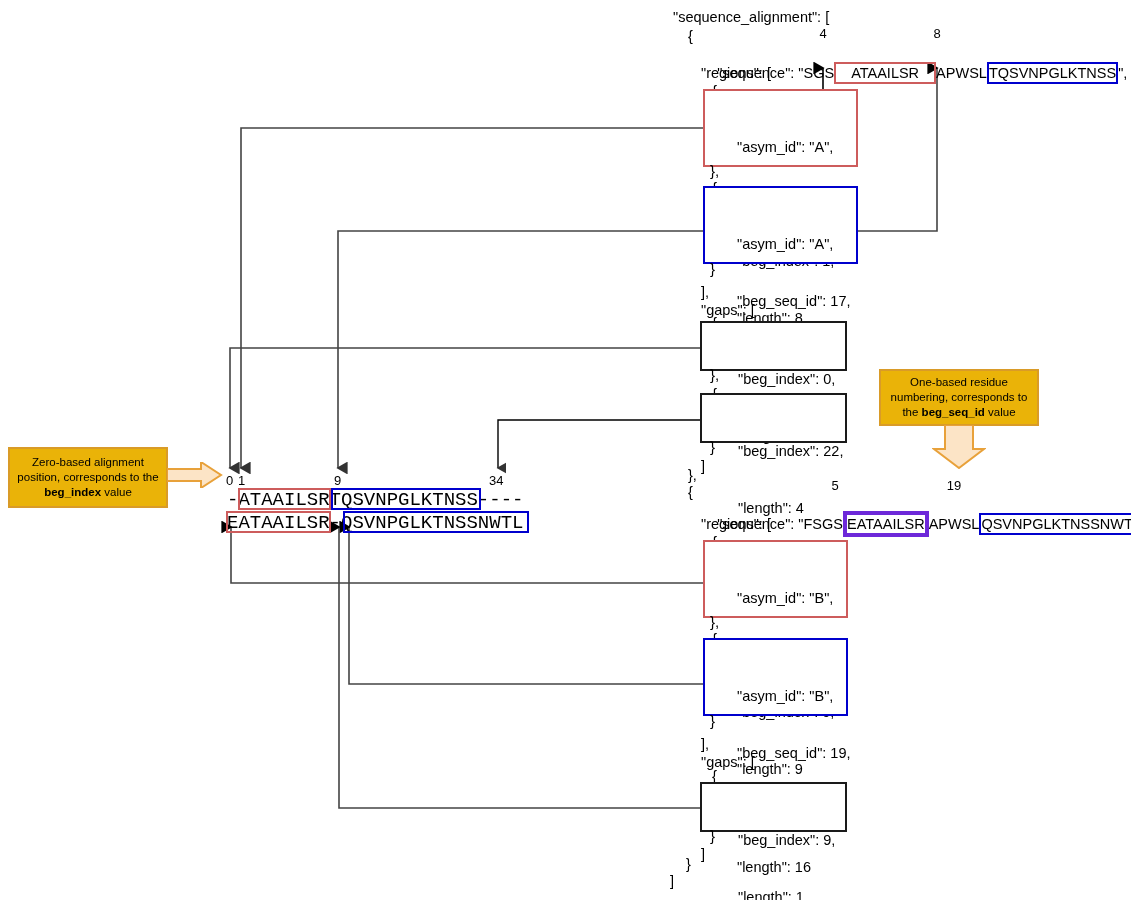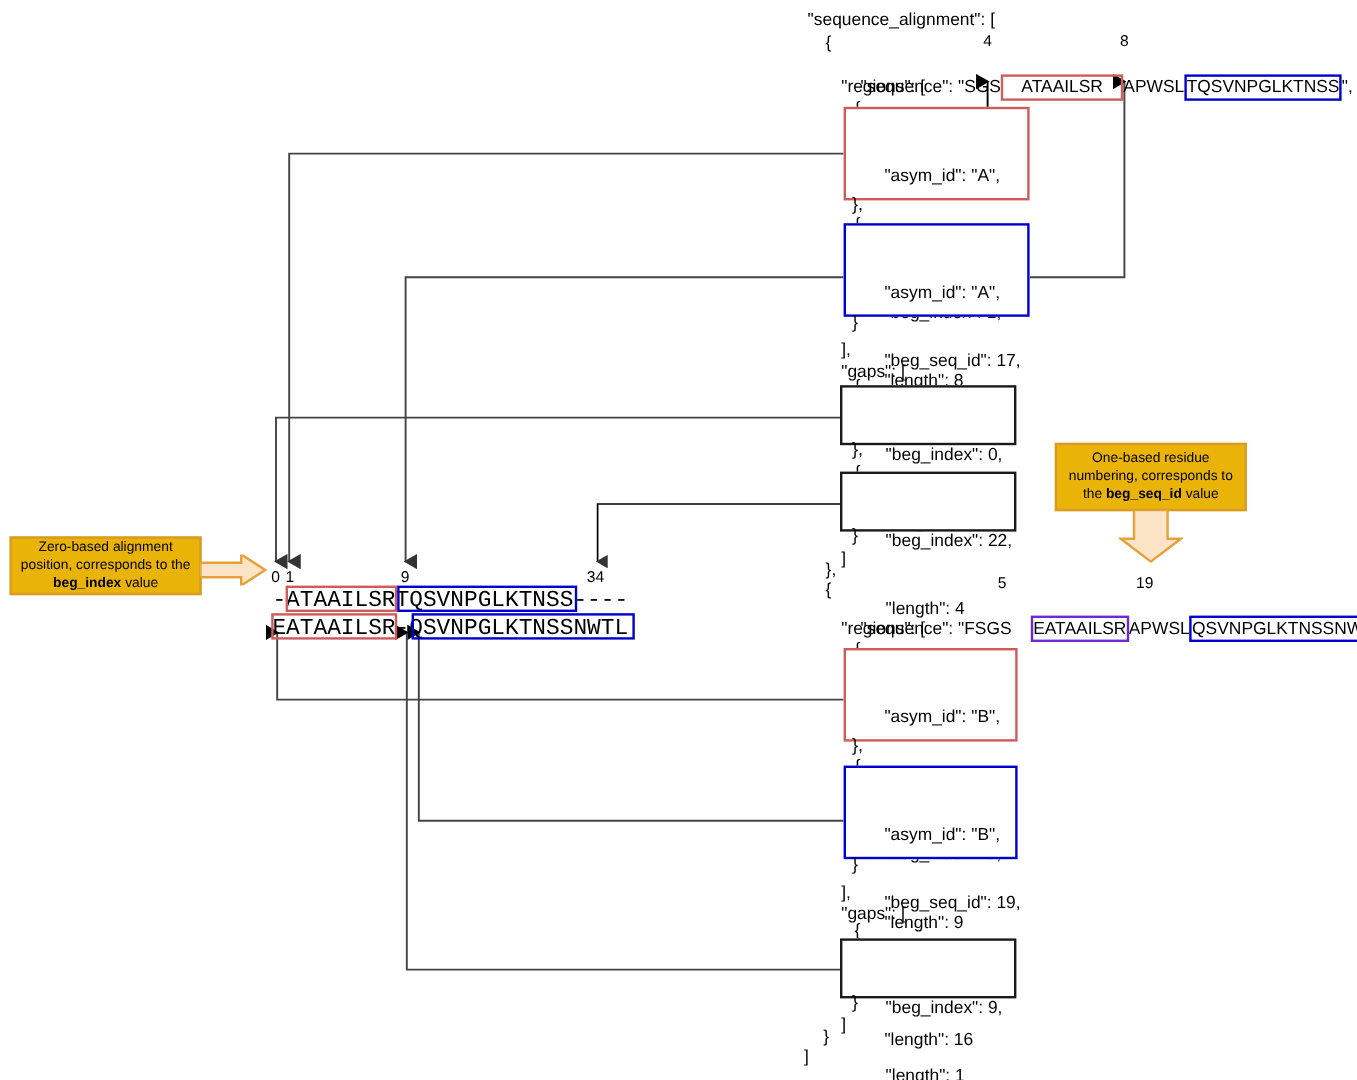--- a/index.html
+++ b/index.html
@@ -183,21 +183,21 @@
     <div>"beg_index": 22,</div>
     <div>"length": 4</div>
   </div>
   <div class="brace" style="left:710px; top:439px;">}</div>
 
   <div class="code" style="left:701px; top:457px;">]</div>
   <div class="code" style="left:688px; top:466px;">},</div>
   <div class="code" style="left:688px; top:483px;">{</div>
 
   <div class="code" style="left:701px; top:497px;">
-    <span>"sequence": "FSGS</span><span style="border:2px solid #6d28d9; padding:1px 0px;margin-left:16px;">EATAAILSR</span><span>APWSL</span><span style="border:2px solid #0000cd; padding:1px 0px;">QSVNPGLKTNSSNWTL</span>
+    <span>"sequence": "FSGS</span><span style="border:4px solid #6d28d9; padding:1px 0px;">EATAAILSR</span><span>APWSL</span><span style="border:2px solid #0000cd; padding:1px 0px;">QSVNPGLKTNSSNWTL</span>
   </div>
 
   <div class="seqnum" style="left:825px; top:478px; width:20px;">5</div>
   <div class="seqnum" style="left:944px; top:478px; width:20px;">19</div>
 
   <div class="code" style="left:701px; top:515px;">"regions": [</div>
 
   <div class="brace" style="left:712px; top:534px;">{</div>
   <div class="jbox red" style="left:703px; top:540px; width:145px; height:78px;">
     <div>"asym_id": "B",</div>
@@ -236,21 +236,21 @@
   <div class="ticks" style="left:489px; top:473px;">34</div>
 
   <div class="aln" style="left:227px; top:512px;">EATAAILSR-QSVNPGLKTNSSNWTL</div>
   <div class="aln" style="left:227px; top:489px;">-ATAAILSRTQSVNPGLKTNSS----</div>
 
   <div class="hl red" style="left:238px; top:488px; width:93px; height:22px;"></div>
   <div class="hl blue" style="left:331px; top:488px; width:150px; height:22px;"></div>
   <div class="hl red" style="left:226px; top:511px; width:105px; height:22px;"></div>
   <div class="hl blue" style="left:343px; top:511px; width:186px; height:22px;"></div>
 
-  <div class="note" style="left:8px; top:447px; width:160px; height:49px;">
+  <div class="note" style="left:8px; top:447px; width:160px; height:61px;">
     <div>
       <span>Zero-based alignment position, corresponds to the </span><b>beg_index</b><span> value</span>
     </div>
   </div>
 
   <svg style="position:absolute; left:167px; top:462px; width:56px; height:26px;" viewBox="0 0 56 26">
     <path d="M0,7 L34,7 L34,0 L54,13 L34,26 L34,19 L0,19 Z" fill="#fce4c6" stroke="#e8a13a" stroke-width="2"></path>
   </svg>
 
   <div class="note" style="left:879px; top:369px; width:160px; height:57px;">

